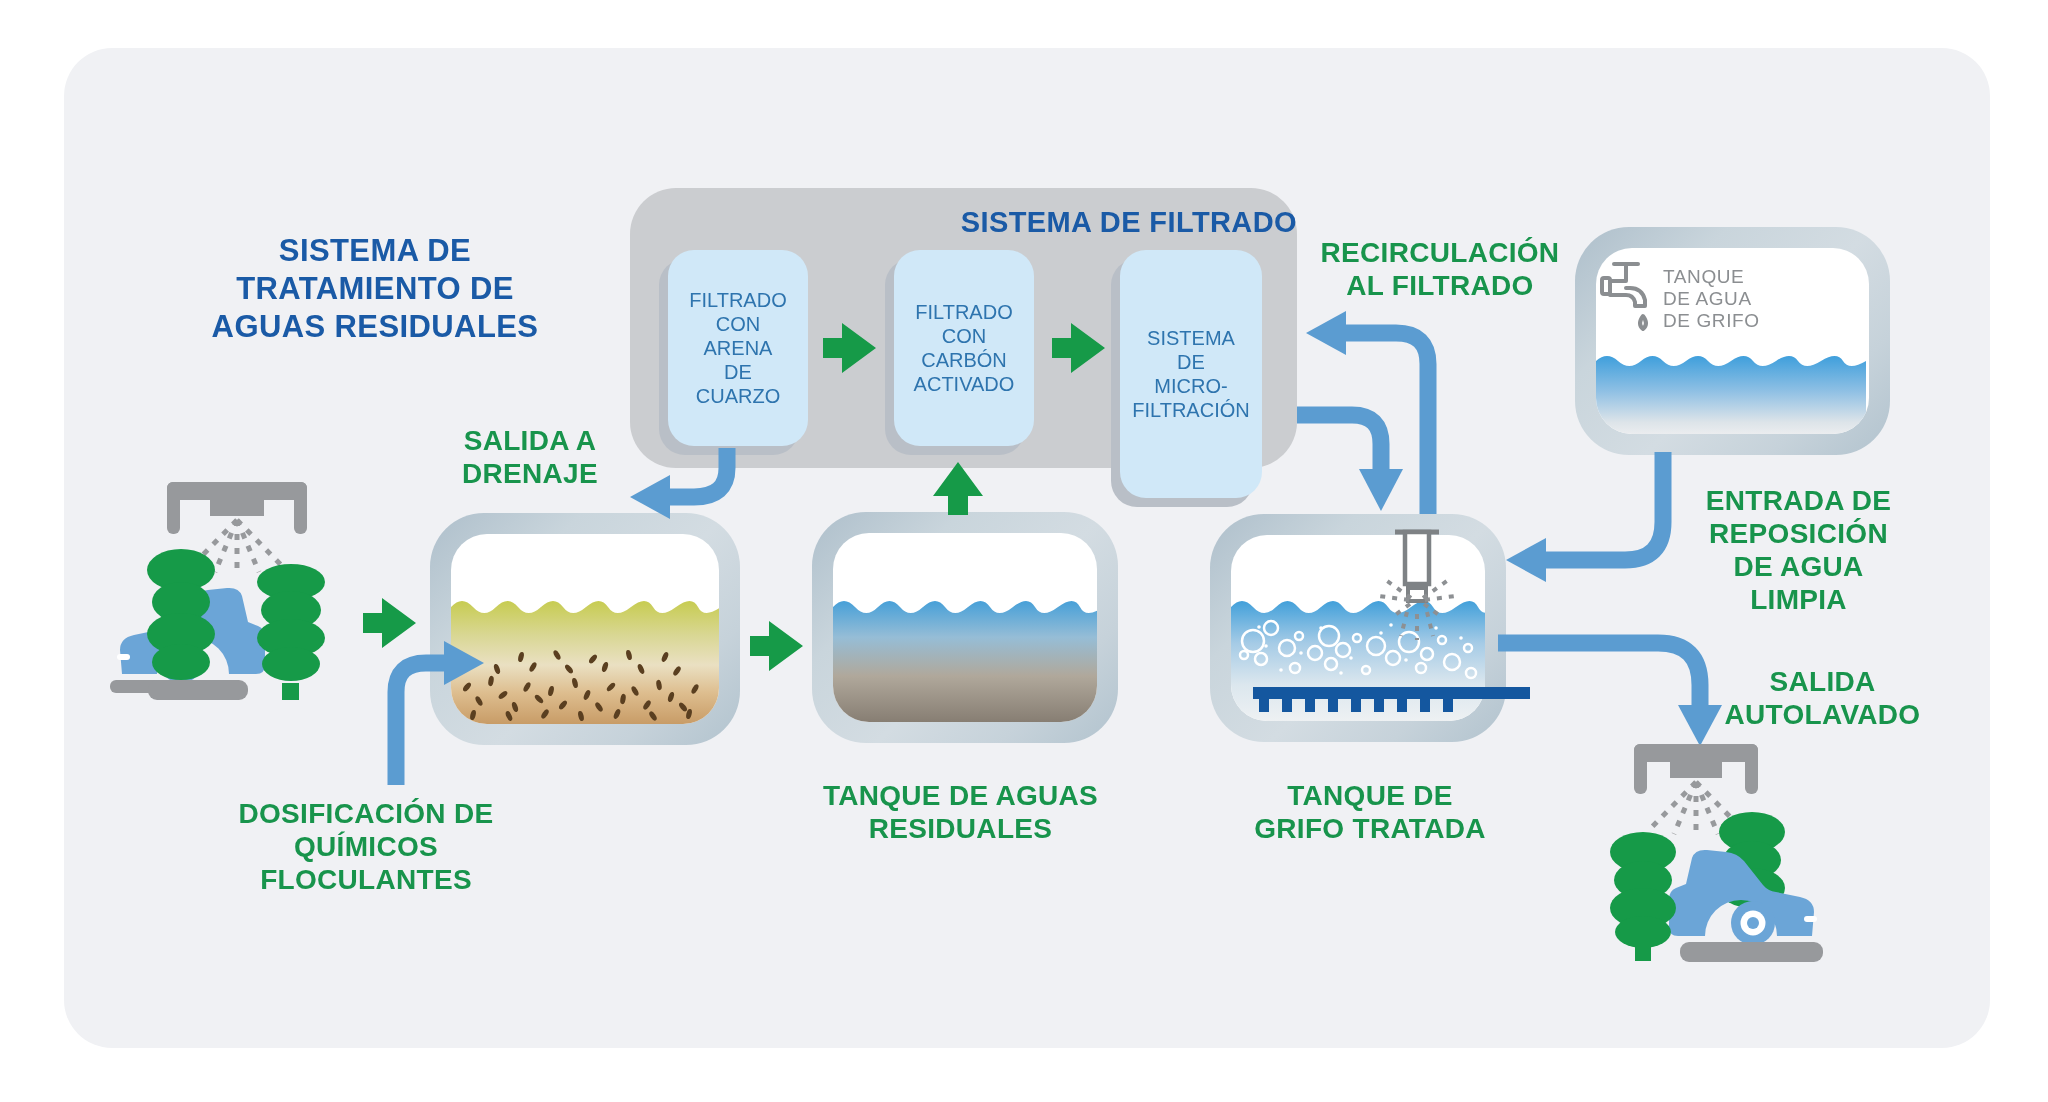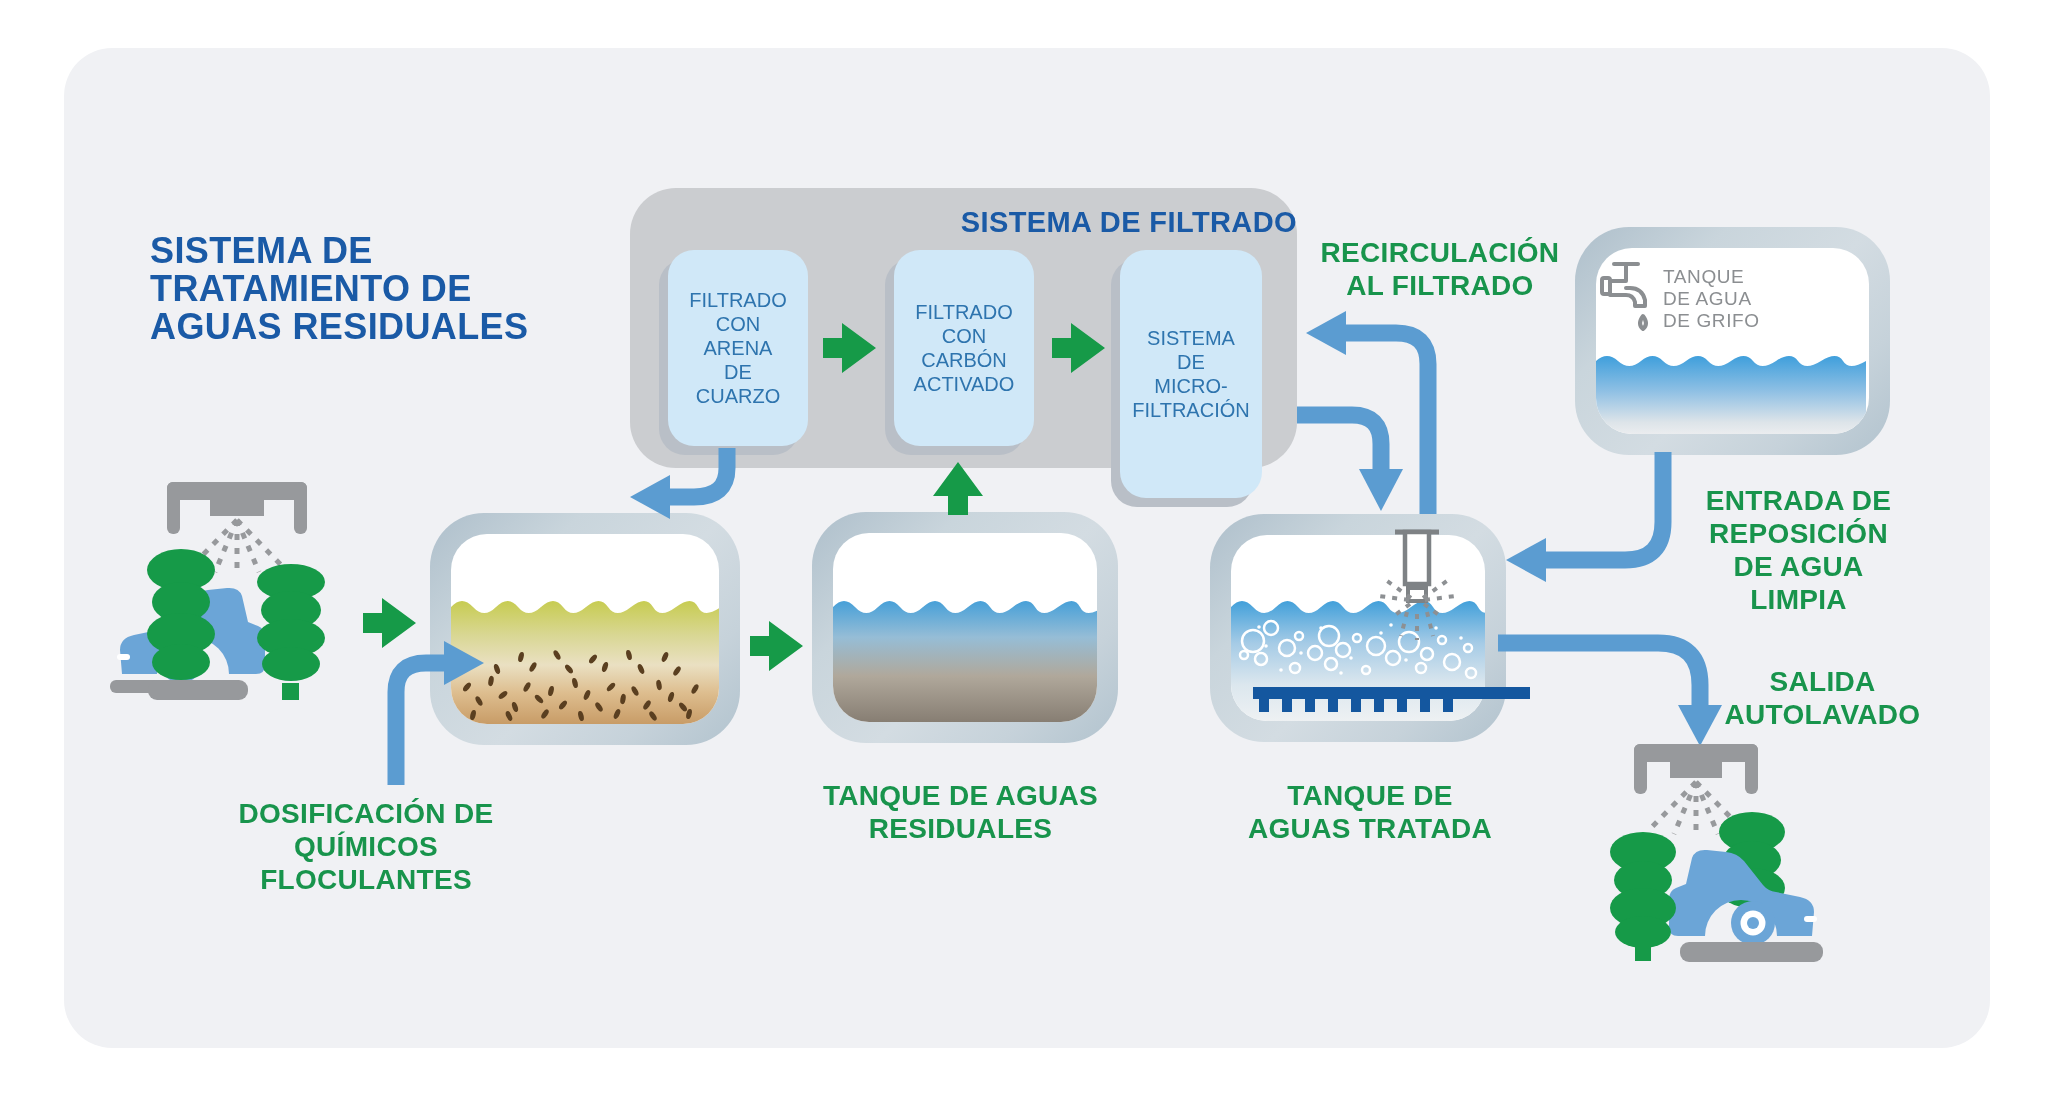--- a/index.html
+++ b/index.html
@@ -1,20 +1,20 @@
 <!DOCTYPE html>
 <html><head>
 <meta charset="utf-8">
 <style>
   html,body{margin:0;padding:0;background:#ffffff;}
   .stage{position:relative;width:2048px;height:1102px;background:#ffffff;overflow:hidden;
          font-family:"Liberation Sans",sans-serif;}
   .abs{position:absolute;}
   .card{left:64px;top:48px;width:1926px;height:1000px;background:#f0f1f4;border-radius:48px;}
-  .main-title{color:#1a5aa6;font-weight:bold;font-size:36px;line-height:38px;
+  .main-title{color:#1a5aa6;font-weight:bold;font-size:31px;line-height:38px;text-align:center;
               white-space:pre-line;letter-spacing:.4px;}
   .box-title{color:#1a5aa6;font-weight:bold;font-size:29px;text-align:right;letter-spacing:.4px;}
   .green-label{color:#18944c;font-weight:bold;font-size:28px;line-height:33px;text-align:center;
                white-space:pre-line;letter-spacing:.3px;}
   .filter-wrap{background:#cbcdd0;border-radius:46px;}
   .stage-box{background:#d0e8f8;border-radius:26px;box-shadow:-9px 9px 0 0 #b9bfc7;
              display:flex;align-items:center;justify-content:center;}
   .stage-box span{color:#2e74ae;font-size:20px;line-height:24px;text-align:center;white-space:pre-line;}
   .tank{border-radius:54px;background:linear-gradient(135deg,#aebfcb 0%,#c9d5dc 28%,#d3dce2 55%,#c6d2da 78%,#b2c3ce 100%);}
   .tank-inner{position:absolute;left:21px;top:21px;right:21px;bottom:21px;background:#ffffff;
@@ -345,29 +345,31 @@
         <ellipse cx="43" cy="140" rx="29" ry="19"></ellipse>
       <ellipse cx="43" cy="168" rx="33" ry="20"></ellipse>
         <ellipse cx="43" cy="192" rx="28" ry="16"></ellipse>
       <rect x="35" y="205" width="16" height="16"></rect>
     </g>
     <g fill="#97999c">
       <rect x="80" y="202" width="143" height="20" rx="9"></rect>
     </g>
   </svg>
 
+  <div class="abs green-label" style="left:420px;top:424px;width:220px;">SALIDA A
+DRENAJE</div>
   <div class="abs green-label" style="left:1300px;top:236px;width:280px;">RECIRCULACIÓN
 AL FILTRADO</div>
   <div class="abs green-label" style="left:1686px;top:484px;width:225px;">ENTRADA DE
 REPOSICIÓN
 DE AGUA
 LIMPIA</div>
   <div class="abs green-label" style="left:1695px;top:665px;width:255px;text-align:center;">SALIDA
 AUTOLAVADO</div>
   <div class="abs green-label" style="left:216px;top:797px;width:300px;">DOSIFICACIÓN DE
 QUÍMICOS
 FLOCULANTES</div>
   <div class="abs green-label" style="left:808px;top:779px;width:305px;">TANQUE DE AGUAS
 RESIDUALES</div>
   <div class="abs green-label" style="left:1240px;top:779px;width:260px;">TANQUE DE
-AGUAS TRATADA</div>
+GRIFO TRATADA</div>
 
 </div>
 
 </body></html>

